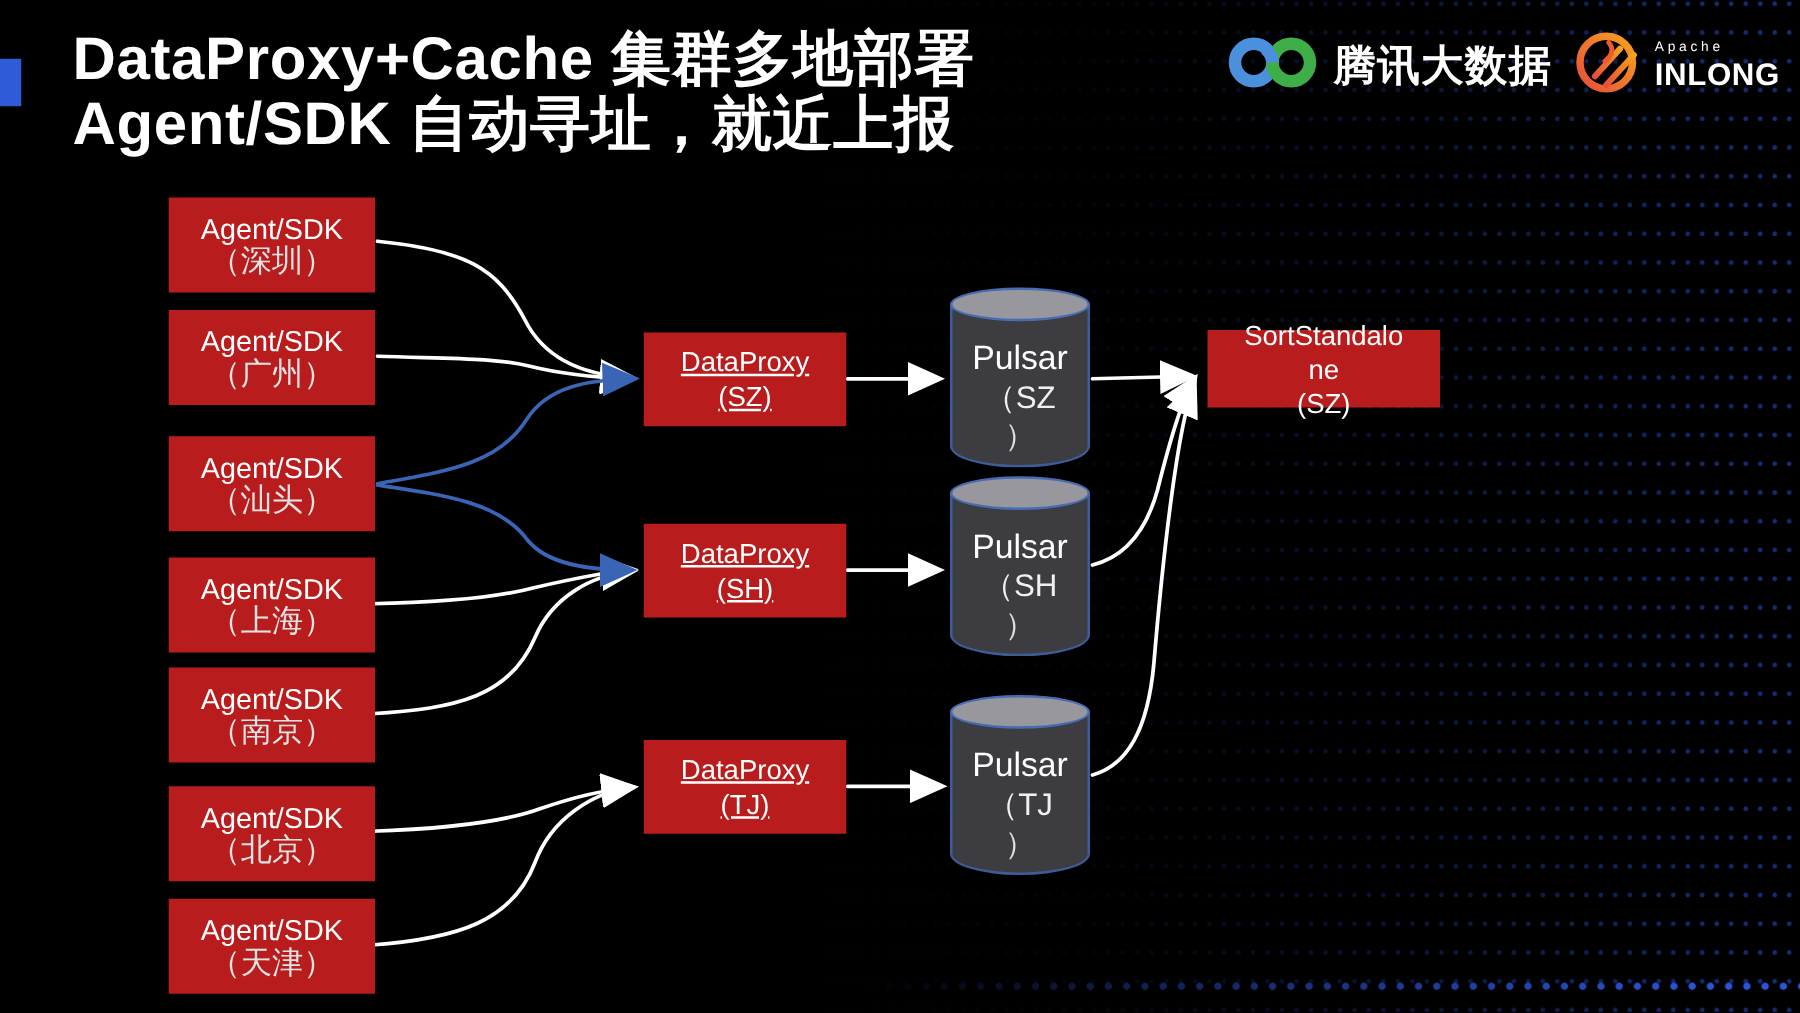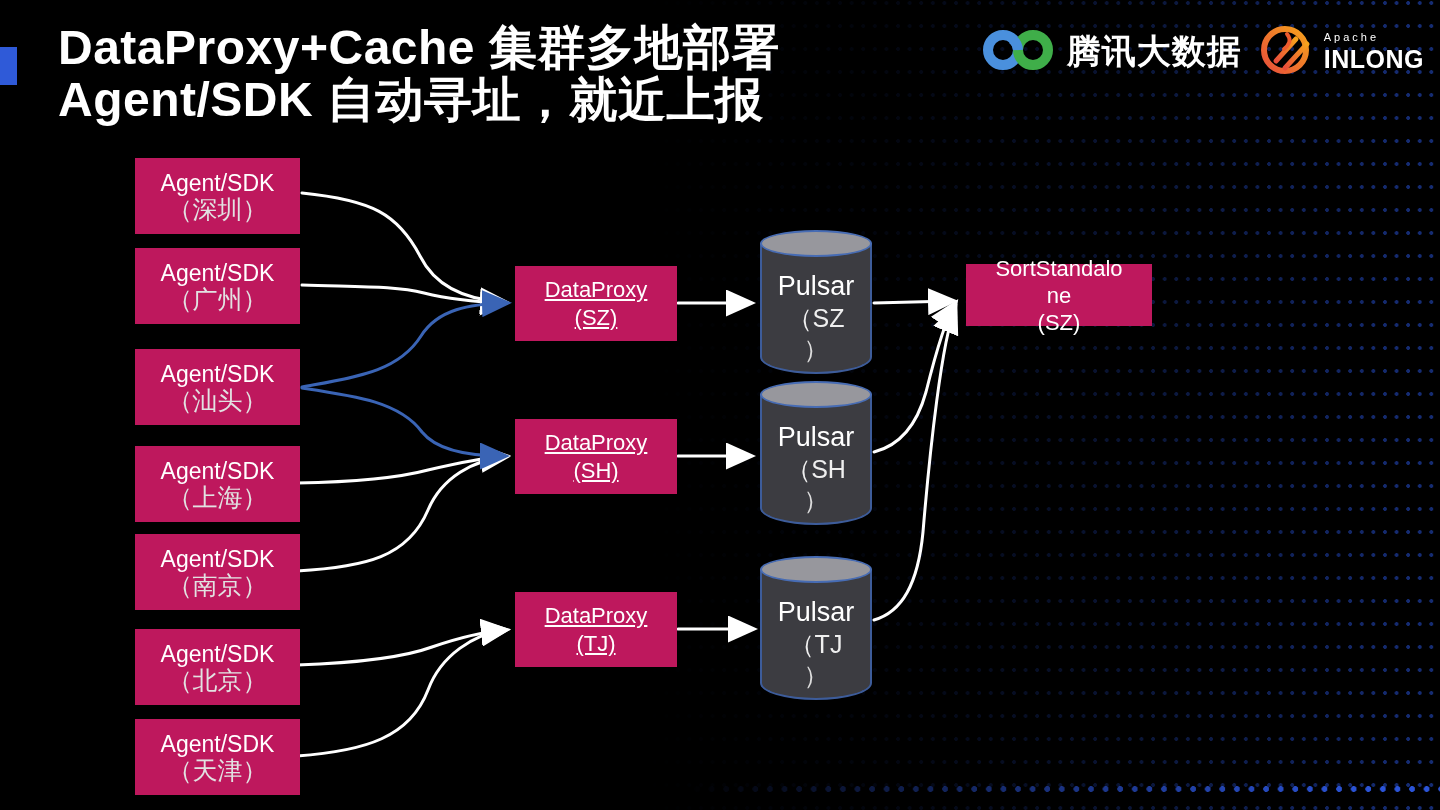--- a/index.html
+++ b/index.html
@@ -25,21 +25,21 @@
 
   
   .logos{right:16px;top:22px;z-index:3;display:flex;align-items:center;gap:16px;}
   .logo-group{display:flex;align-items:center;gap:10px;}
   .tencent-text{font-size:34px;font-weight:700;letter-spacing:1px;}
   .inlong-text{display:flex;flex-direction:column;line-height:1;}
   .inlong-apache{font-size:11px;letter-spacing:3px;margin-bottom:4px;color:#fff;}
   .inlong-name{font-size:25px;font-weight:800;letter-spacing:.5px;}
 
   
-  .node{background:#be185d;display:flex;flex-direction:column;align-items:center;
+  .node{background:#b91c1c;display:flex;flex-direction:column;align-items:center;
         justify-content:center;text-align:center;z-index:3;}
   .agent{left:135px;width:165px;height:76px;}
   .agent .l1{font-size:23px;line-height:27px;}
   .agent .l2{font-size:25px;line-height:26px;color:#e2e2e2;
              font-family:"Liberation Serif","DejaVu Serif",serif;}
   .proxy{left:515px;width:162px;height:75px;text-decoration:underline;}
   .proxy .l1{font-size:22px;line-height:28px;}
   .proxy .l2{font-size:22px;line-height:28px;}
   .sortbox{left:966px;top:264px;width:186px;height:62px;}
   .sortbox .wrap{width:134px;word-break:break-all;font-size:22px;line-height:27px;}

